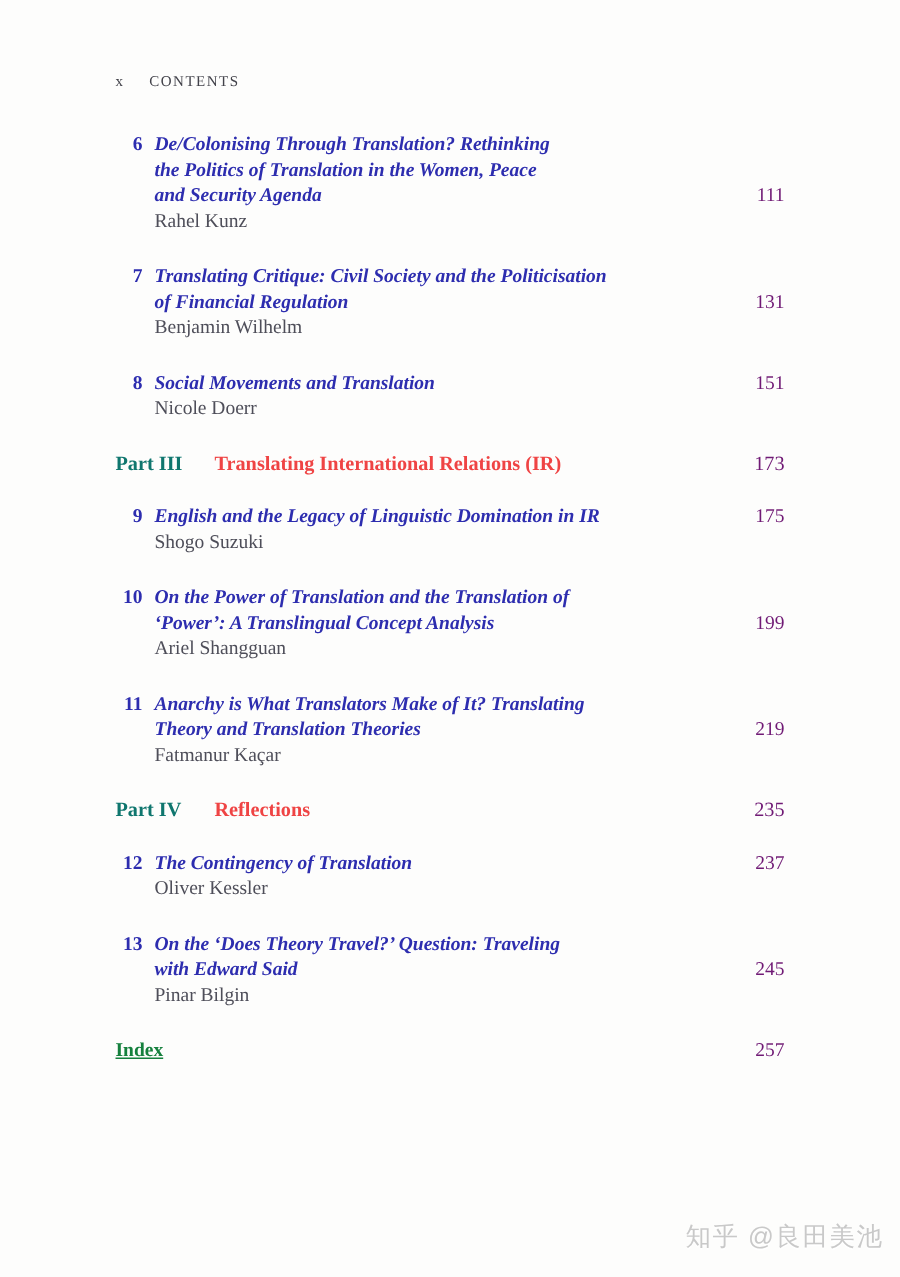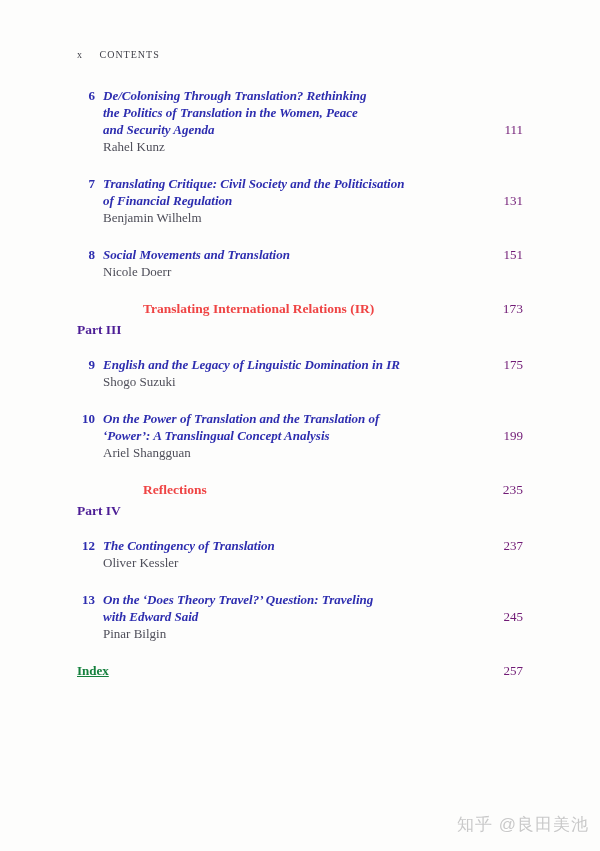--- a/index.html
+++ b/index.html
@@ -79,22 +79,21 @@
   .row.part {
     font-size: 13.5px;
     margin-top: 17px;
     margin-bottom: 18px;
     position: relative;
   }
   .part-label {
     flex: none;
     width: 66px;
     font-weight: bold;
-    color: #4c1d95;
-    margin-top: 21px;
+    color: #0f766e;
   }
   .part-title {
     font-weight: bold;
     color: #ef4444;
   }
   
   .row.index {
     margin-top: 16px;
     position: relative;
   }
@@ -188,20 +187,31 @@
     <div class="entry-body">
       <div class="trow">
         <div class="title">On the Power of Translation and the Translation of
 ‘Power’: A Translingual Concept Analysis</div>
         <span class="pagenum">199</span>
       </div>
       <div class="author">Ariel Shangguan</div>
     </div>
   </div>
 
+  <div class="row">
+    <div class="num">11</div>
+    <div class="entry-body">
+      <div class="trow">
+        <div class="title">Anarchy is What Translators Make of It? Translating
+Theory and Translation Theories</div>
+        <span class="pagenum">219</span>
+      </div>
+      <div class="author">Fatmanur Kaçar</div>
+    </div>
+  </div>
 
   <div class="row part">
     <span class="part-label">Part IV</span>
     <span class="part-title">Reflections</span>
     <span class="pagenum">235</span>
   </div>
 
   <div class="row">
     <div class="num">12</div>
     <div class="entry-body">

